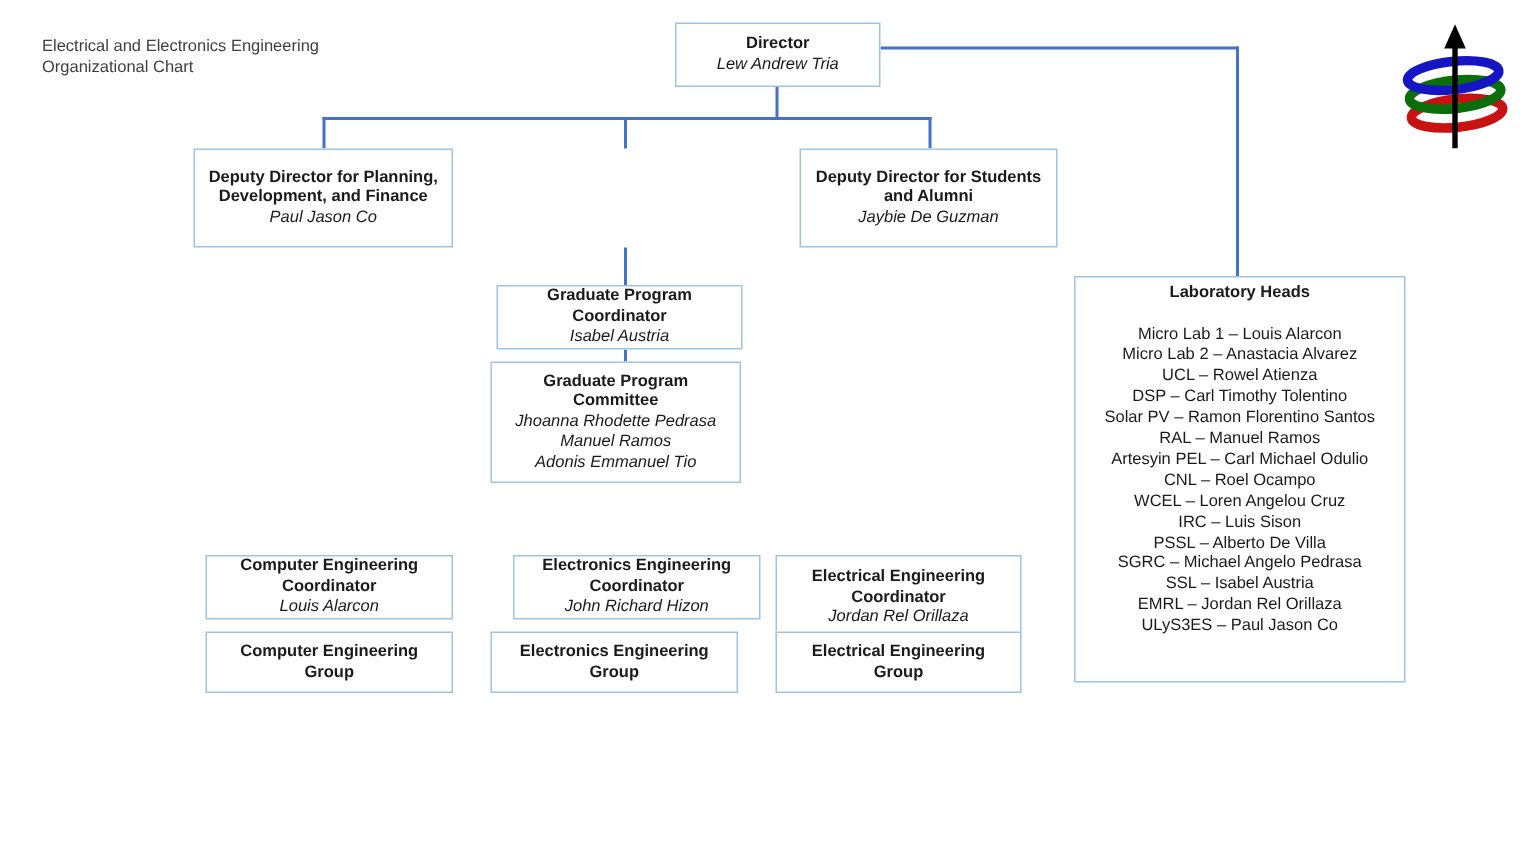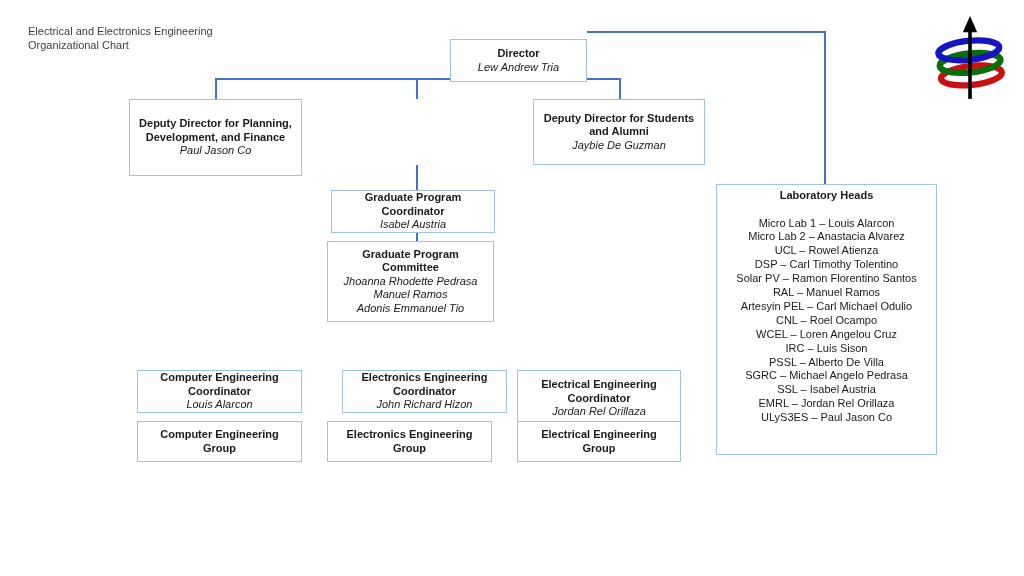--- a/index.html
+++ b/index.html
@@ -22,22 +22,22 @@
     display:flex;flex-direction:column;
     align-items:center;justify-content:center;
     text-align:center;
     font-size:11px;line-height:13.5px;color:#1a1a1a;
     padding:2px 6px;
   }
   .box .t{font-weight:bold;}
   .box .n{font-style:italic;}
   .line{position:absolute;background:#4472C4;}
   
-  .b-director{left:450px;top:15px;width:137px;height:43px;margin-top:24px;}
-  .b-dep1{left:129px;top:99px;width:173px;height:77px;}
+  .b-director{left:450px;top:15px;width:137px;height:43px;}
+  .b-dep1{left:129px;top:99px;width:173px;height:66px;}
   .b-dep2{left:331px;top:99px;width:172px;height:66px;}
   .b-dep3{left:533px;top:99px;width:172px;height:66px;}
   .b-gradcoord{left:331px;top:190px;width:164px;height:43px;}
   .b-gradcomm{left:327px;top:241px;width:167px;height:81px;}
   .b-coord1{left:137px;top:370px;width:165px;height:43px;}
   .b-coord2{left:327px;top:370px;width:165px;height:43px;margin-left:15px;}
   .b-coord3{left:517px;top:370px;width:164px;height:57px;}
   .b-group1{left:137px;top:421px;width:165px;height:41px;text-align:center;}
   .b-group2{left:327px;top:421px;width:165px;height:41px;}
   .b-group3{left:517px;top:421px;width:164px;height:41px;}

